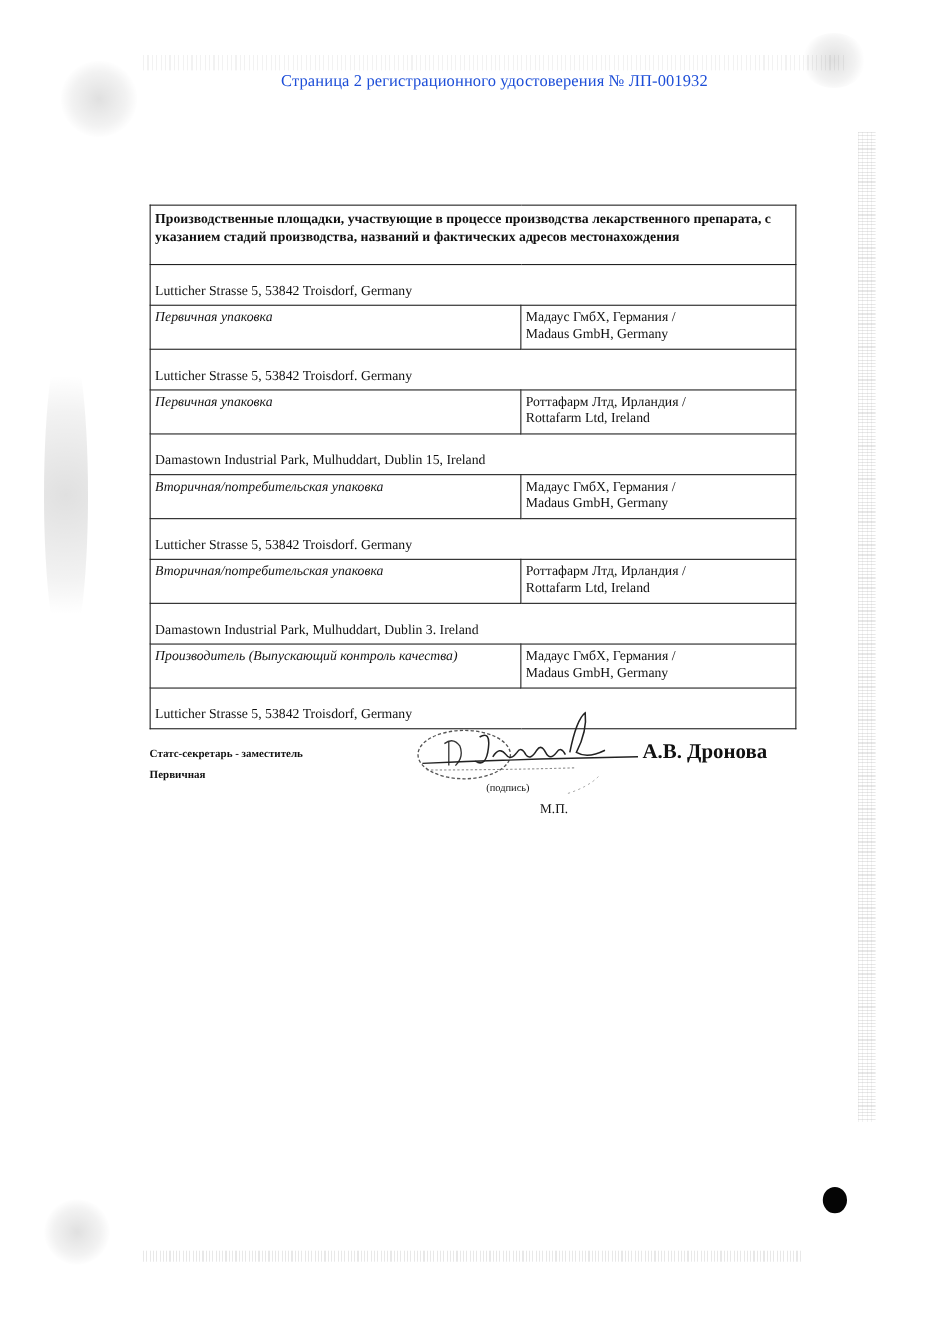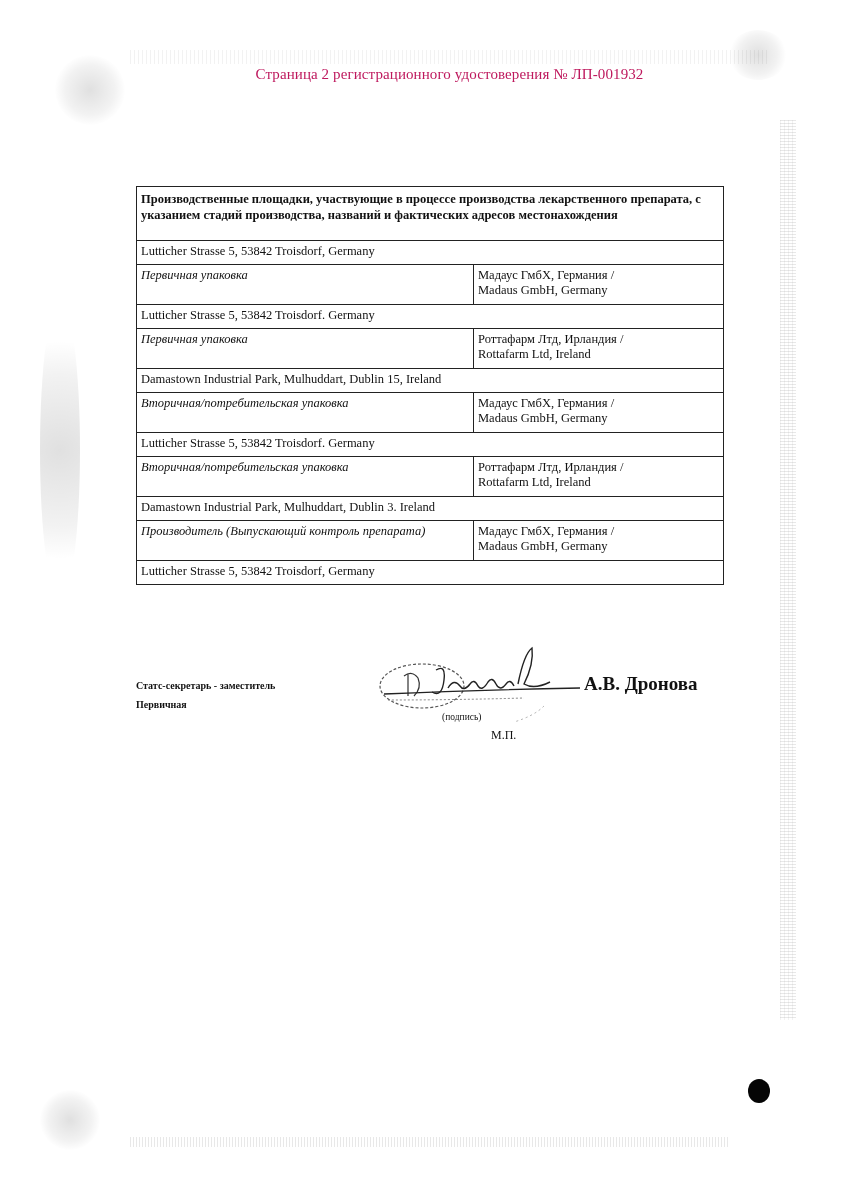--- a/index.html
+++ b/index.html
@@ -41,21 +41,21 @@
       background: radial-gradient(circle, rgba(0,0,0,0.12) 0%, rgba(0,0,0,0.05) 50%, transparent 72%);
     }
 
     .page-header {
       position: absolute;
       left: 0; right: 0;
       top: 66px;
       text-align: center;
       font-size: 15px;
       letter-spacing: 0.1px;
-      color: #be185d;
+      color: #1d4ed8;
       padding-left: 10px;
       margin-left: 40px;
     }
 
     .sites-table {
       position: absolute;
       left: 136px;
       top: 186px;
       width: 588px;
       border-collapse: collapse;
@@ -78,21 +78,21 @@
     .sites-table .stage-cell {
       width: 328px;
       font-style: italic;
       height: 32px;
     }
     .sites-table .company-cell {
       height: 32px;
     }
     .sites-table .address-cell {
       height: 18px;
-      padding-top: 3px;
+      padding-top: 16px;
       padding-bottom: 2px;
     }
     .company-cell span { display: block; }
 
     .signature-block {
       position: absolute;
       left: 136px;
       top: 676px;
       width: 600px;
       height: 90px;
@@ -197,21 +197,21 @@
       <td class="company-cell">
         <span>Роттафарм Лтд, Ирландия /</span>
         <span>Rottafarm Ltd, Ireland</span>
       </td>
     </tr>
     <tr>
       <td colspan="2" class="address-cell">Damastown Industrial Park, Mulhuddart, Dublin 3. Ireland</td>
     </tr>
 
     <tr>
-      <td class="stage-cell">Производитель (Выпускающий контроль препарата)</td>
+      <td class="stage-cell">Производитель (Выпускающий контроль качества)</td>
       <td class="company-cell">
         <span>Мадаус ГмбХ, Германия /</span>
         <span>Madaus GmbH, Germany</span>
       </td>
     </tr>
     <tr>
       <td colspan="2" class="address-cell">Lutticher Strasse 5, 53842 Troisdorf, Germany</td>
     </tr>
   </tbody>
 </table>

